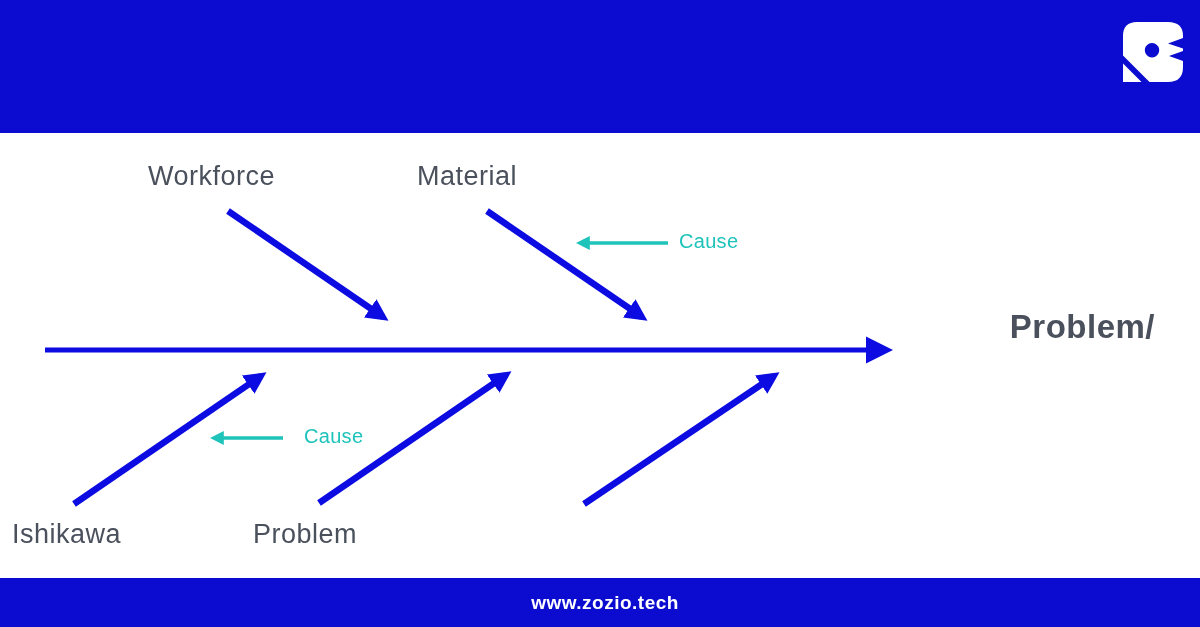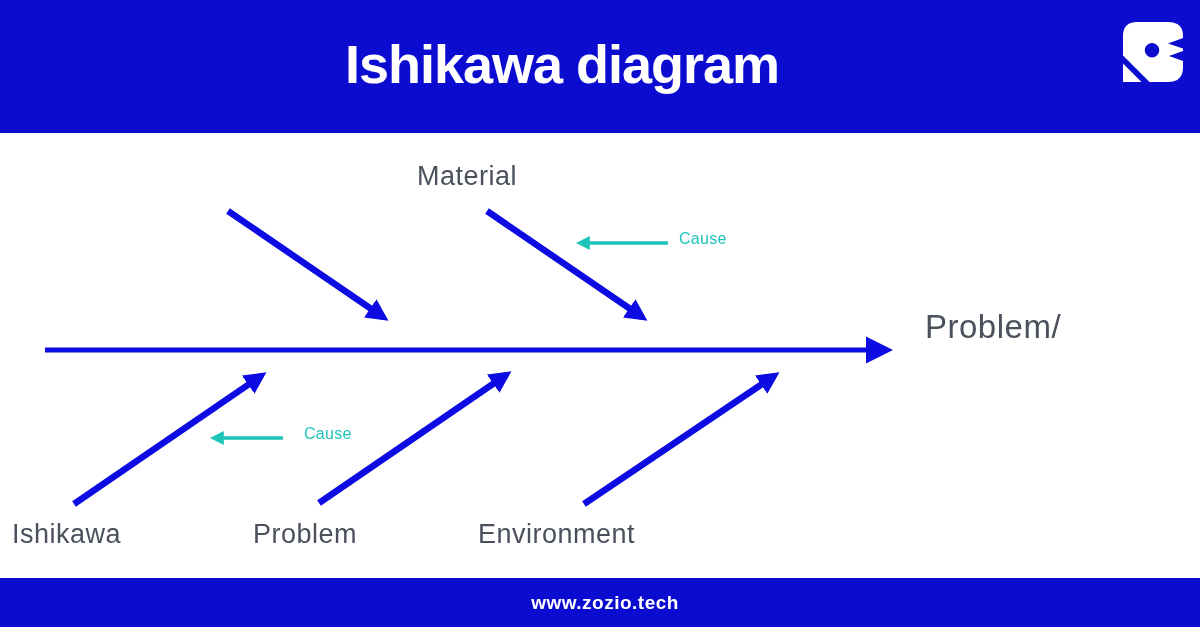--- a/index.html
+++ b/index.html
@@ -34,36 +34,35 @@
   .spine{stroke:var(--arrow-blue);stroke-width:5;}
   .branch{stroke:var(--arrow-blue);stroke-width:6.5;}
   .cause-line{stroke:var(--cause-teal);stroke-width:3.5;}
   .marker-blue{fill:var(--arrow-blue);}
   .marker-teal{fill:var(--cause-teal);}
   .cat{
     position:absolute;color:var(--label-gray);font-size:27px;letter-spacing:.5px;
     white-space:nowrap;line-height:1.1;
   }
   .cause{
-    position:absolute;color:var(--cause-teal);font-size:16px;font-weight:500;
+    position:absolute;color:var(--cause-teal);font-size:20px;font-weight:500;
     letter-spacing:.3px;white-space:nowrap;
   }
   .effect{
-    position:absolute;left:925px;top:302px;width:230px;text-align:left;
-    color:var(--label-gray);font-size:33px;font-weight:normal;line-height:49px;
+    position:absolute;left:925px;top:302px;width:230px;text-align:right;
+    color:var(--label-gray);font-size:33px;font-weight:bold;line-height:49px;
     letter-spacing:.5px;
   }
 </style>
 </head>
 <body>
 
 <div class="page">
 
   <header class="banner top">
-    <h1 class="page-title">Ishikawa diagram</h1>
     <div class="logo">
       <svg viewBox="0 0 60 60" width="60" height="60" aria-hidden="true">
         <path fill="#ffffff" fill-rule="evenodd" d="M14 0 H45 Q60 0 60 14 V16 L45 21.5 L60 26.5 V29 L46 34 L60 39 V45 Q60 60 45 60 H26.5 L0 33.5 V14 Q0 0 14 0 Z
              M29 21 a7.2 7.2 0 1 0 0.02 0 Z"></path>
         <path fill="#ffffff" d="M0 41.5 L18.5 60 H0 Z"></path>
       </svg>
     </div>
   </header>
 
   <main class="canvas"></main>
@@ -83,24 +82,24 @@
     <line class="spine" x1="45" y1="350" x2="882" y2="350" marker-end="url(#head-spine)"></line>
     <line class="branch" x1="228" y1="211" x2="383" y2="317" marker-end="url(#head-blue)"></line>
     <line class="branch" x1="487" y1="211" x2="642" y2="317" marker-end="url(#head-blue)"></line>
     <line class="branch" x1="74" y1="504" x2="261" y2="376" marker-end="url(#head-blue)"></line>
     <line class="branch" x1="319" y1="503" x2="506" y2="375" marker-end="url(#head-blue)"></line>
     <line class="branch" x1="584" y1="504" x2="774" y2="376" marker-end="url(#head-blue)"></line>
     <line class="cause-line" x1="668" y1="243" x2="580" y2="243" marker-end="url(#head-teal)"></line>
     <line class="cause-line" x1="283" y1="438" x2="214" y2="438" marker-end="url(#head-teal)"></line>
   </svg>
 
+  <span class="cat" style="left:148px;top:162px">Workforce</span>
   <span class="cat" style="left:417px;top:162px">Material</span>
   <span class="cat" style="left:12px;top:520px">Ishikawa</span>
   <span class="cat" style="left:253px;top:520px">Problem</span>
-  <span class="cat" style="left:478px;top:520px">Environment</span>
 
   <span class="cause" style="left:679px;top:230px">Cause</span>
   <span class="cause" style="left:304px;top:425px">Cause</span>
 
   <div class="effect">
     <div>Problem/</div>
   </div>
 
   <footer class="banner bottom">
     <span class="website">www.zozio.tech</span>

